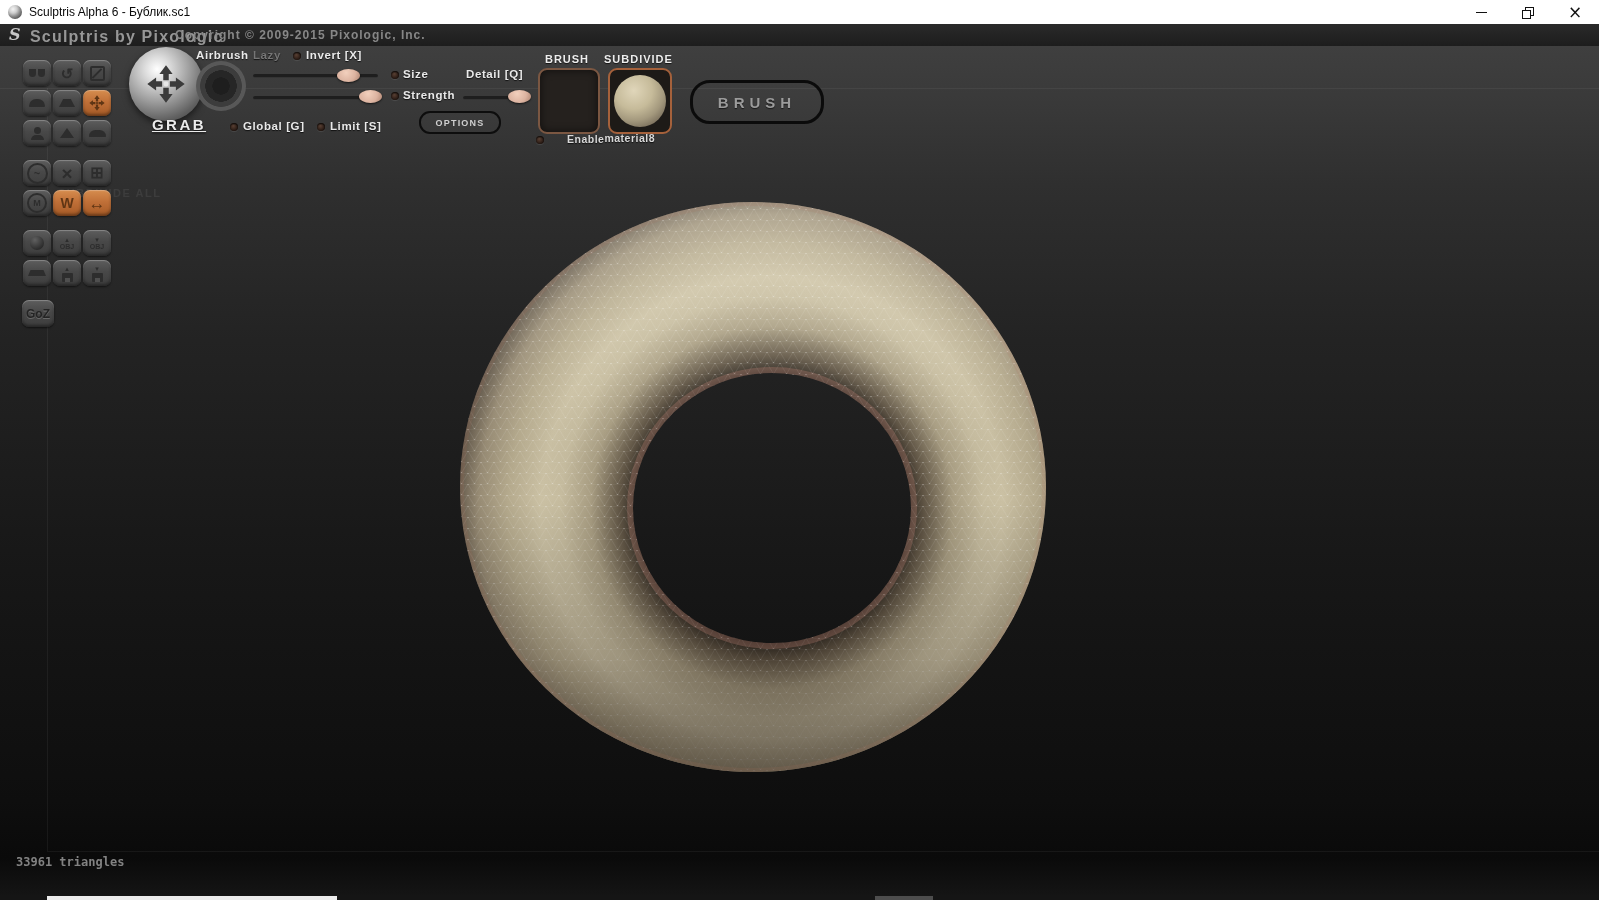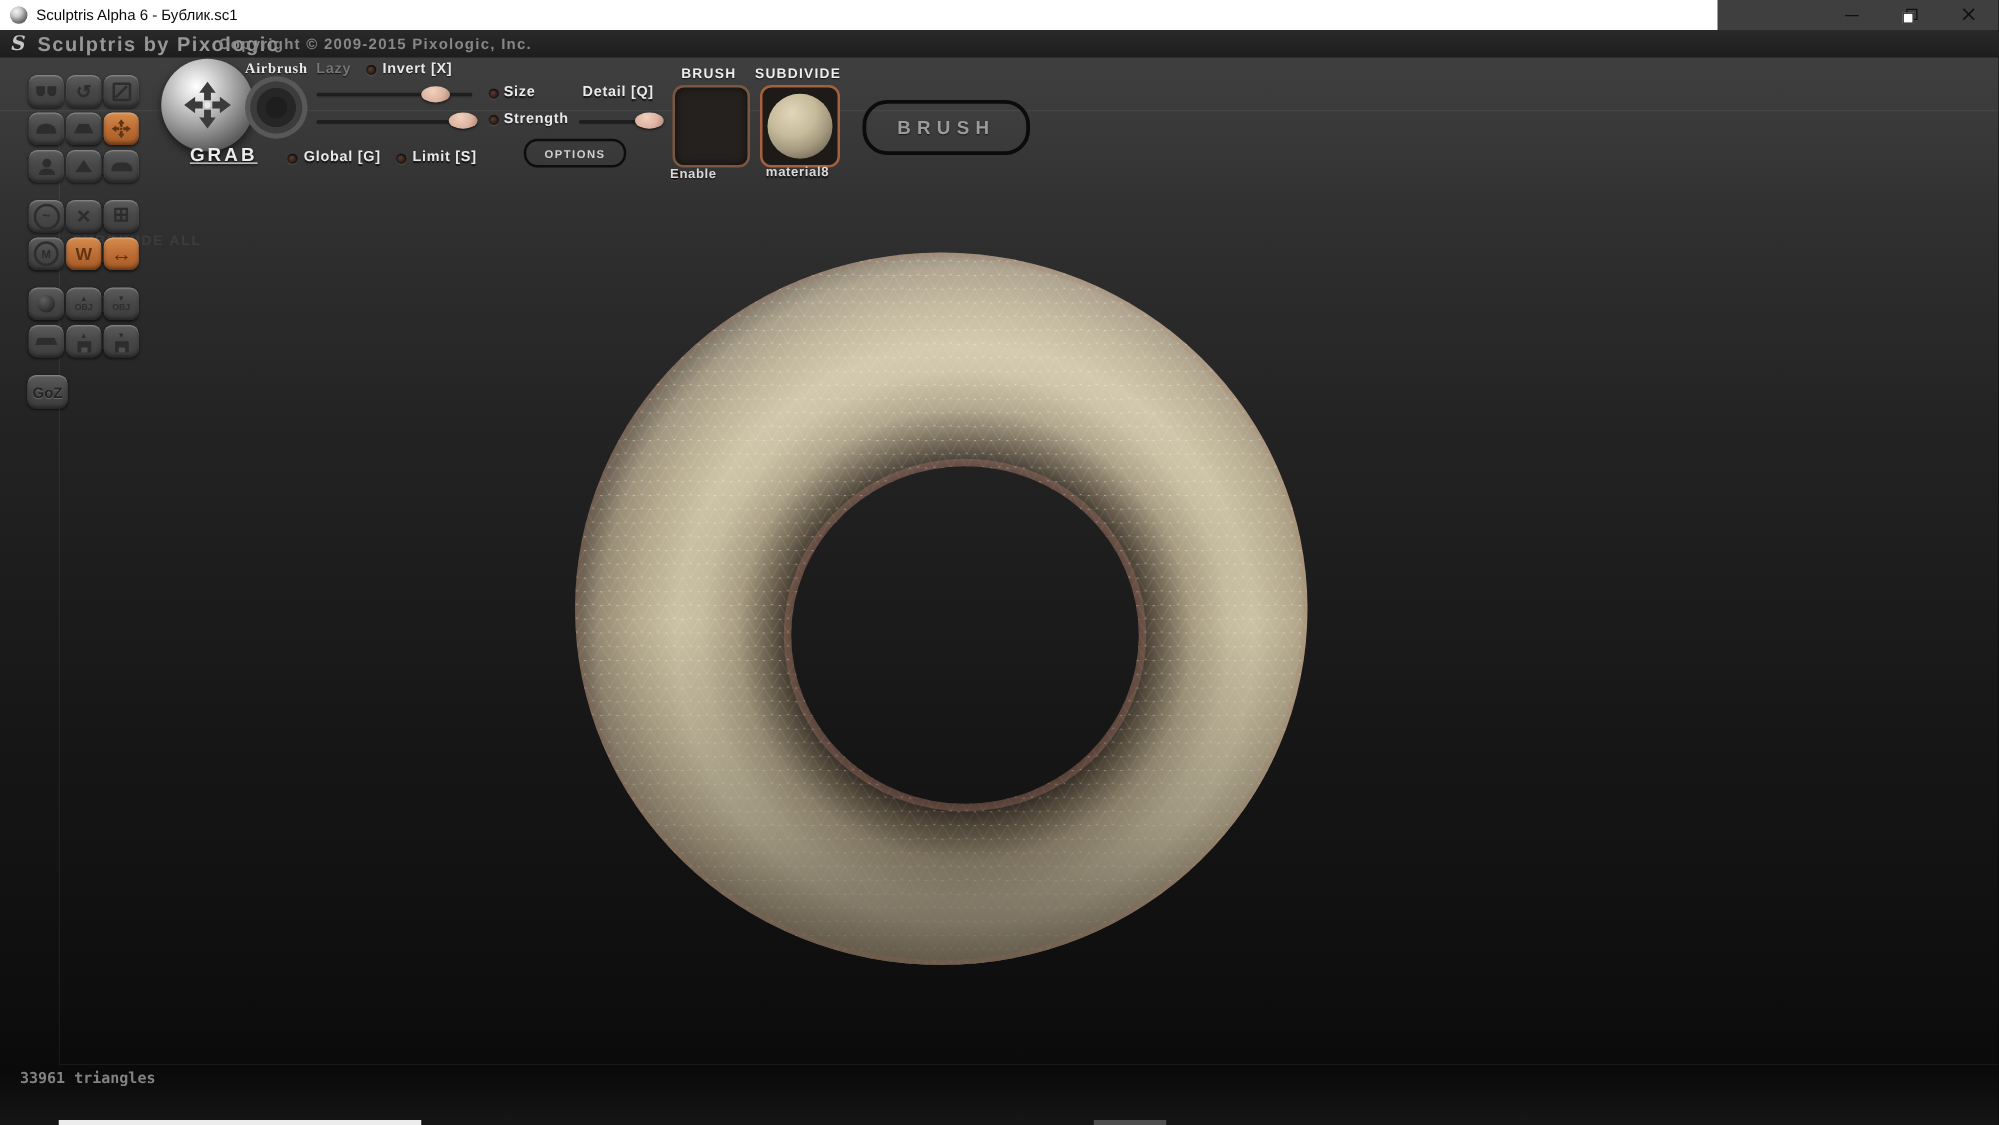--- a/index.html
+++ b/index.html
@@ -2,21 +2,21 @@
 <html><head>
 <meta charset="utf-8">
 <style>
   html,body{margin:0;padding:0;background:#000;}
   .stage{position:relative;width:1599px;height:900px;overflow:hidden;
     font-family:"Liberation Sans",sans-serif;
     background:linear-gradient(180deg,#3f3f3f 46px,#3a3a3a 95px,#2f2f2f 185px,#232323 340px,#171717 570px,#0e0e0e 800px,#0a0a0a 858px,#161616 900px);}
   .abs{position:absolute;}
 
   
-  .titlebar{left:0;top:0;width:1374px;height:24px;background:#ffffff;z-index:10;}
+  .titlebar{left:0;top:0;width:1599px;height:24px;background:#ffffff;z-index:10;}
   .app-icon{left:8px;top:5px;width:14px;height:14px;border-radius:50%;
     background:radial-gradient(circle at 36% 30%,#f4f4f4,#cdcdcd 30%,#8a8a8a 55%,#2e2e2e 95%);}
   .win-title{left:29px;top:0;height:24px;line-height:24px;font-size:12px;color:#0a0a0a;}
   .winbtn{top:0;width:46px;height:24px;display:flex;align-items:center;justify-content:center;cursor:pointer;}
   .minbar{width:11px;height:1px;background:#111;}
   .restore-ic{position:relative;width:11px;height:11px;}
   .restore-ic .bk{position:absolute;left:3px;top:0;width:7px;height:7px;border:1px solid #111;}
   .restore-ic .fr{position:absolute;left:0;top:3px;width:7px;height:7px;border:1px solid #111;background:#fff;}
   .close-x{font-size:17px;color:#111;line-height:24px;font-family:"DejaVu Sans",sans-serif;}
 
@@ -269,21 +269,21 @@
         <path d="M20,37 L26,29 L22.5,29 L22.5,23.5 L17.5,23.5 L17.5,29 L14,29 Z"></path>
         <path d="M3,20 L11,14 L11,17.5 L16.5,17.5 L16.5,22.5 L11,22.5 L11,26 Z"></path>
         <path d="M37,20 L29,14 L29,17.5 L23.5,17.5 L23.5,22.5 L29,22.5 L29,26 Z"></path>
       </g>
       <circle cx="20" cy="20" r="2.2" fill="#e8e8e8"></circle>
     </svg>
   </div>
   <div class="abs tool-name">GRAB</div>
   <div class="abs brush-ring"></div>
 
-  <span class="abs tb-label" style="left:196px;top:49px;font-family:Liberation Serif, serif;">Airbrush</span>
+  <span class="abs tb-label" style="left:196px;top:49px;">Airbrush</span>
   <span class="abs tb-label dim" style="left:253px;top:49px;">Lazy</span>
   <div class="abs radio" style="left:293px;top:52px;"></div>
   <span class="abs tb-label" style="left:306px;top:49px;">Invert [X]</span>
 
   <div class="abs track" style="left:253px;top:74px;width:125px;"></div>
   <div class="abs handle" style="left:337px;top:69px;"></div>
   <div class="abs radio" style="left:391px;top:71px;"></div>
   <span class="abs tb-label" style="left:403px;top:68px;">Size</span>
   <span class="abs tb-label" style="left:466px;top:68px;">Detail [Q]</span>
 
@@ -299,27 +299,27 @@
     </div>
 
   <div class="abs radio" style="left:230px;top:123px;"></div>
   <span class="abs tb-label" style="left:243px;top:120px;">Global [G]</span>
   <div class="abs radio" style="left:317px;top:123px;"></div>
   <span class="abs tb-label" style="left:330px;top:120px;">Limit [S]</span>
 
   <div class="abs section-label" style="left:536px;top:53px;width:62px;">BRUSH</div>
   <div class="abs brush-box"></div>
   <div class="abs radio" style="left:536px;top:136px;"></div>
-  <span class="abs small-label" style="left:536px;top:133px;">Enable</span>
+  <span class="abs small-label" style="left:567px;top:133px;">Enable</span>
 
   <div class="abs section-label" style="left:604px;top:53px;width:68px;">SUBDIVIDE</div>
   <div class="abs mat-box">
       <div class="mat-sphere"></div>
     </div>
-  <div class="abs small-label" style="left:604px;top:132px;width:68px;text-align:center;">material8</div>
+  <div class="abs small-label" style="left:587px;top:132px;width:68px;text-align:right;">material8</div>
 
   <div class="abs pillbtn paint">
       <span>BRUSH</span>
     </div>
 
   <div class="abs status">33961 triangles</div>
 
   <div class="abs sliver" style="left:0;top:895px;width:1599px;height:5px;background:#151515;"></div>
   <div class="abs sliver" style="left:47px;top:896px;width:290px;height:4px;background:#ececec;"></div>
   <div class="abs sliver" style="left:875px;top:896px;width:58px;height:4px;background:#4d4d4d;"></div>

